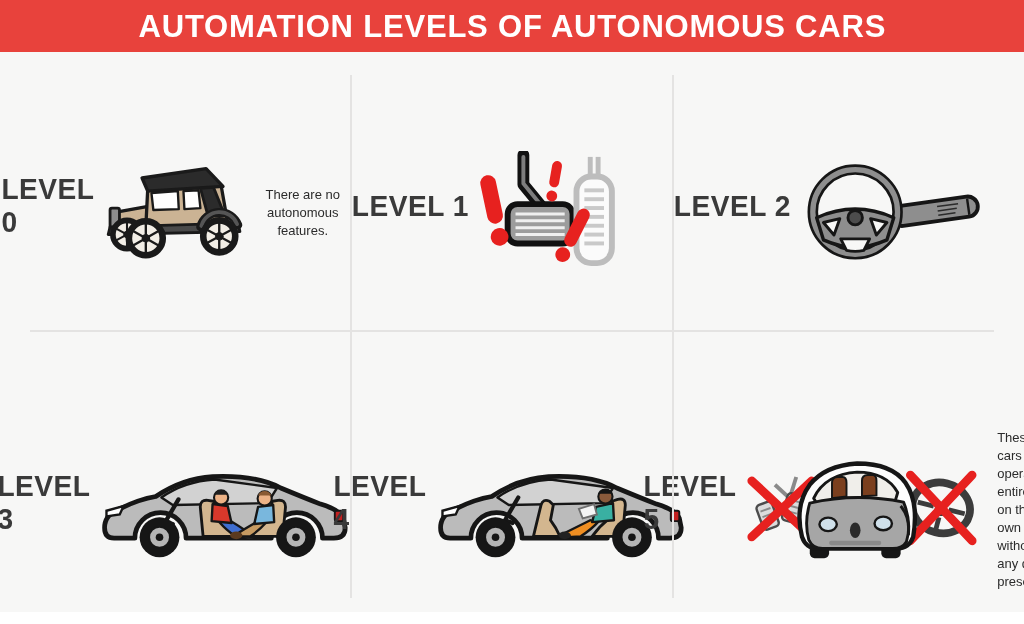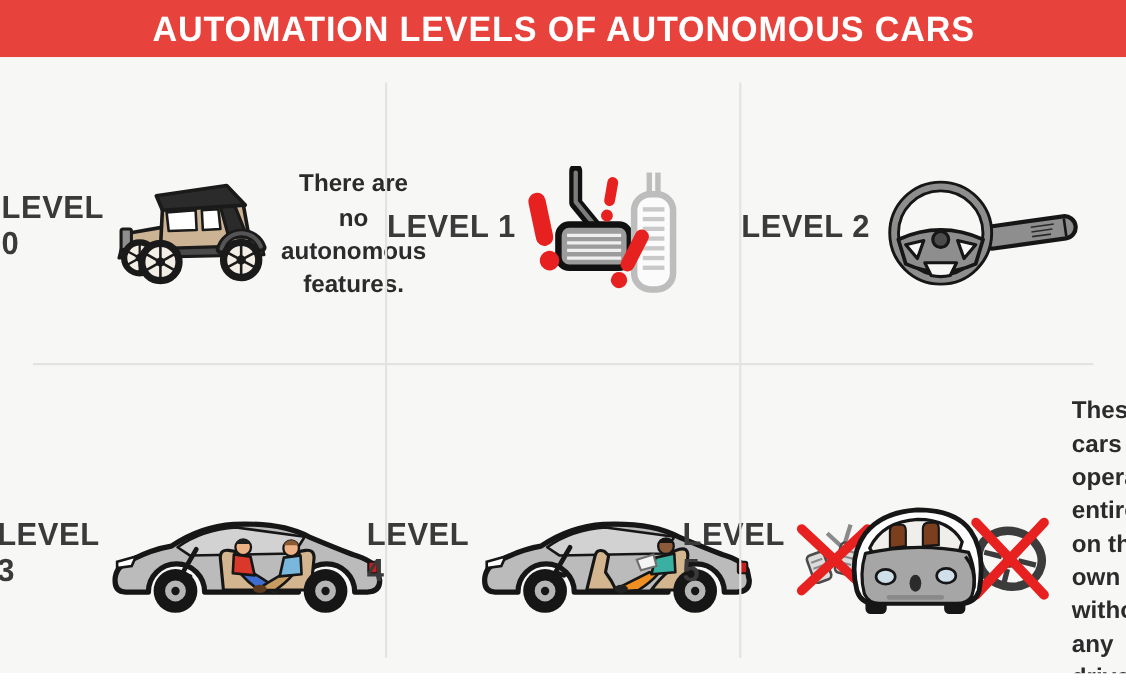--- a/index.html
+++ b/index.html
@@ -10,21 +10,21 @@
             background:#E8423C; display:flex; align-items:center; justify-content:center; }
   .header h1 { color:#ffffff; font-size:32px; font-weight:700; letter-spacing:0.8px; transform:scaleX(0.97); white-space:nowrap; }
   .canvas { position:absolute; left:0; top:52px; width:1024px; height:560px; background:#F7F7F6; }
   .grid { position:absolute; left:0; top:0; width:1024px; height:560px;
           display:grid; grid-template-columns:350px 322px 352px; grid-template-rows:278px 282px; }
   .cell { display:flex; flex-direction:row; align-items:center; padding-top:30px; }
   .cell.row2 { padding-top:64px;justify-content:center; }
   .cell h2 { font-size:29px; font-weight:700; color:#3A3A3A; letter-spacing:0.5px; transform:scaleX(0.97); }
   .iconbox { height:116px; display:flex; align-items:center; justify-content:center; margin-top:8px; }
   .row2 .iconbox { height:112px; margin-top:6px; }
-  .desc { margin-top:14px; font-size:22px; line-height:1.38; color:#2B2B2B; text-align:left;font-weight:bold; }
+  .desc { margin-top:14px; font-size:13px; line-height:1.38; color:#2B2B2B; text-align:left; }
   .desc.c  { text-align:center; max-width:300px; }
   .desc.w1 { max-width:288px; }
   .desc.w2 { max-width:274px; }
   .desc.w3 { max-width:302px; }
   .desc.w4 { max-width:312px; }
   .desc.w5 { max-width:312px;margin-left:12px; }
   .vdiv { position:absolute; top:23px; width:1.5px; height:523px; background:#E4E3E2; }
   .vdiv.v1 { left:350px; } .vdiv.v2 { left:672px; }
   .hdiv { position:absolute; left:30px; top:278px; width:964px; height:1.5px; background:#E4E3E2; }
   .footer { position:absolute; left:0; top:612px; width:1024px; height:12px; background:#ffffff; }

